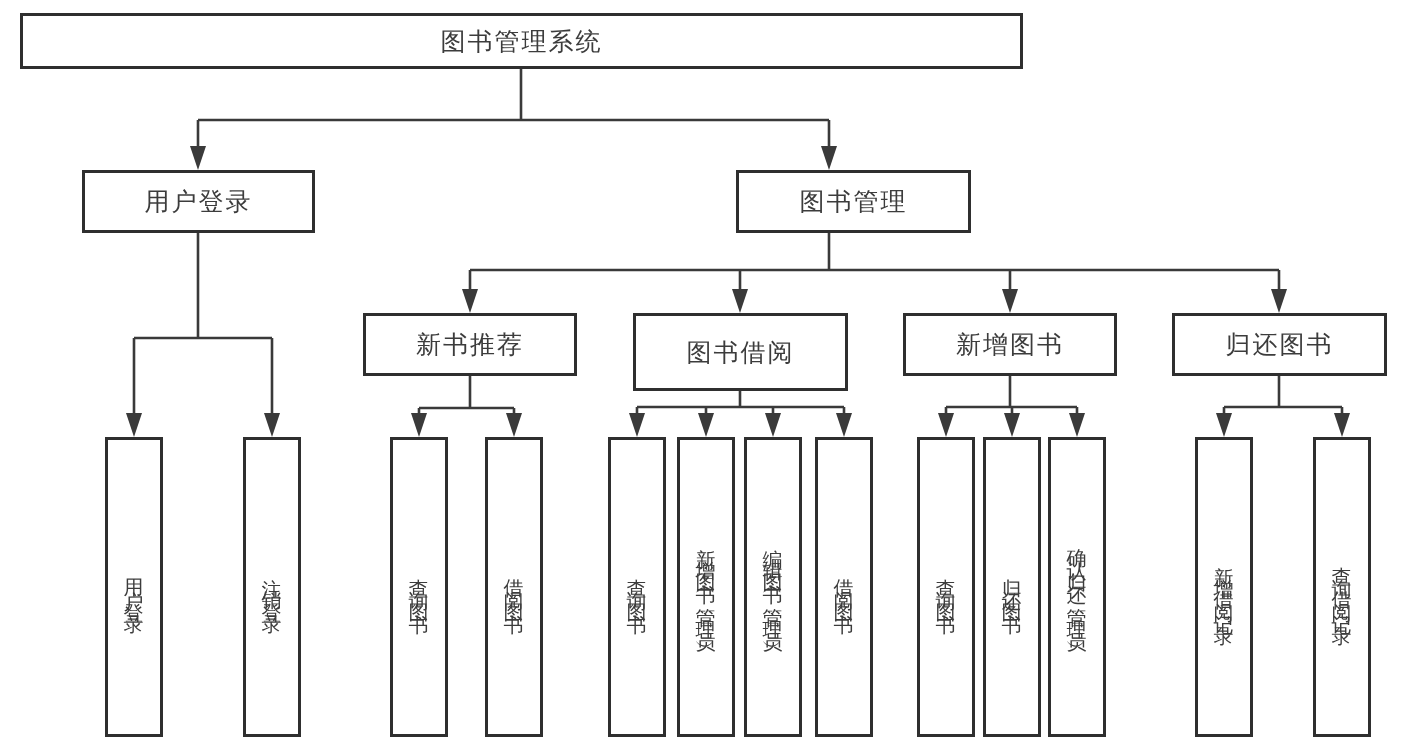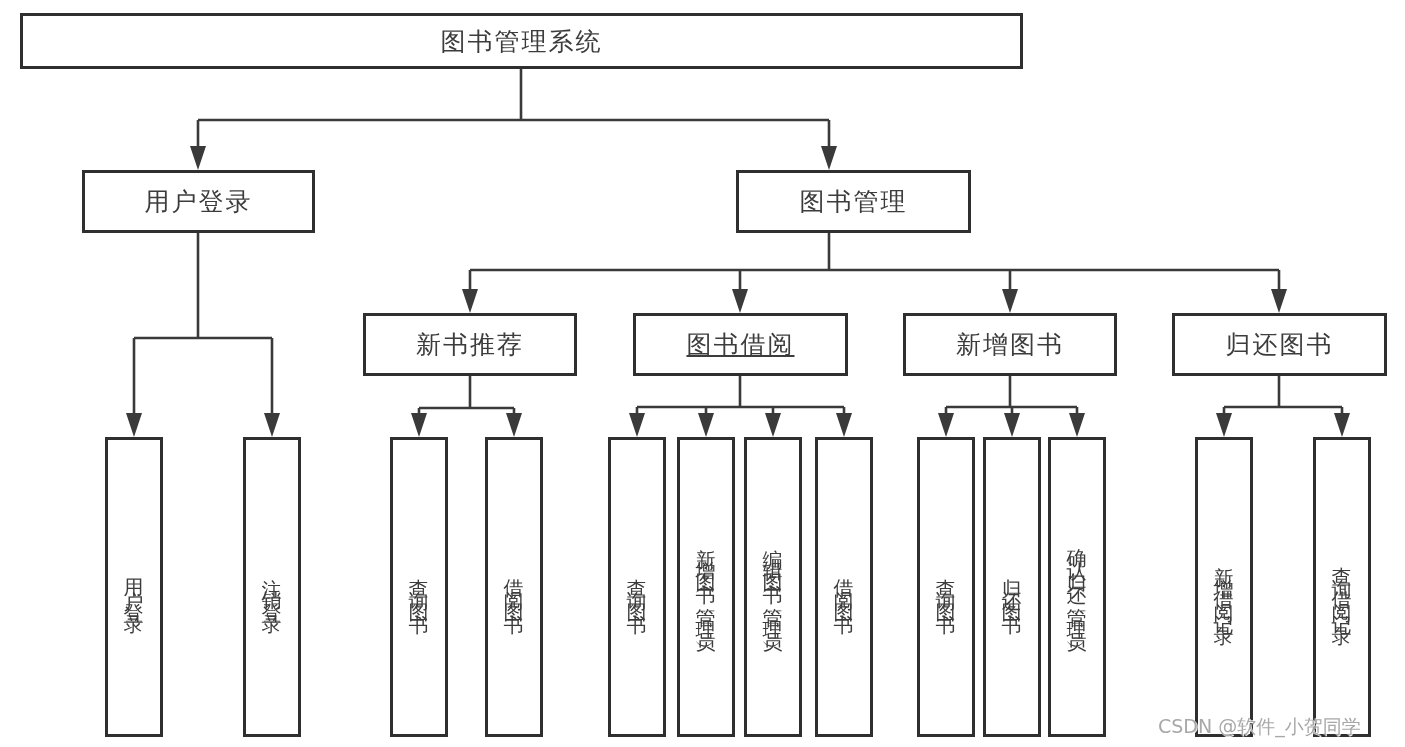--- a/index.html
+++ b/index.html
@@ -115,21 +115,21 @@
   <div class="box hbox" style="left:82px; top:170px; width:233px; height:63px;">
     <span>用户登录</span>
   </div>
   <div class="box hbox" style="left:736px; top:170px; width:235px; height:63px;">
     <span>图书管理</span>
   </div>
 
   <div class="box hbox" style="left:363px; top:313px; width:214px; height:63px;">
     <span>新书推荐</span>
   </div>
-  <div class="box hbox" style="left:633px; top:313px; width:215px; height:63px;text-decoration:underline;">
+  <div class="box hbox" style="left:633px; top:313px; width:215px; height:78px;">
     <span>图书借阅</span>
   </div>
   <div class="box hbox" style="left:903px; top:313px; width:214px; height:63px;">
     <span>新增图书</span>
   </div>
   <div class="box hbox" style="left:1172px; top:313px; width:215px; height:63px;">
     <span>归还图书</span>
   </div>
 
   <div class="box leaf" style="left:105px;">
@@ -169,15 +169,14 @@
     <span class="vtext">确认归还（管理员）</span>
   </div>
 
   <div class="box leaf" style="left:1195px;">
     <span class="vtext">新增借阅记录</span>
   </div>
   <div class="box leaf" style="left:1313px;">
     <span class="vtext">查询借阅记录</span>
   </div>
 
-  <div class="watermark">CSDN @软件_小贺同学</div>
 
 </div>
 
 </body></html>

